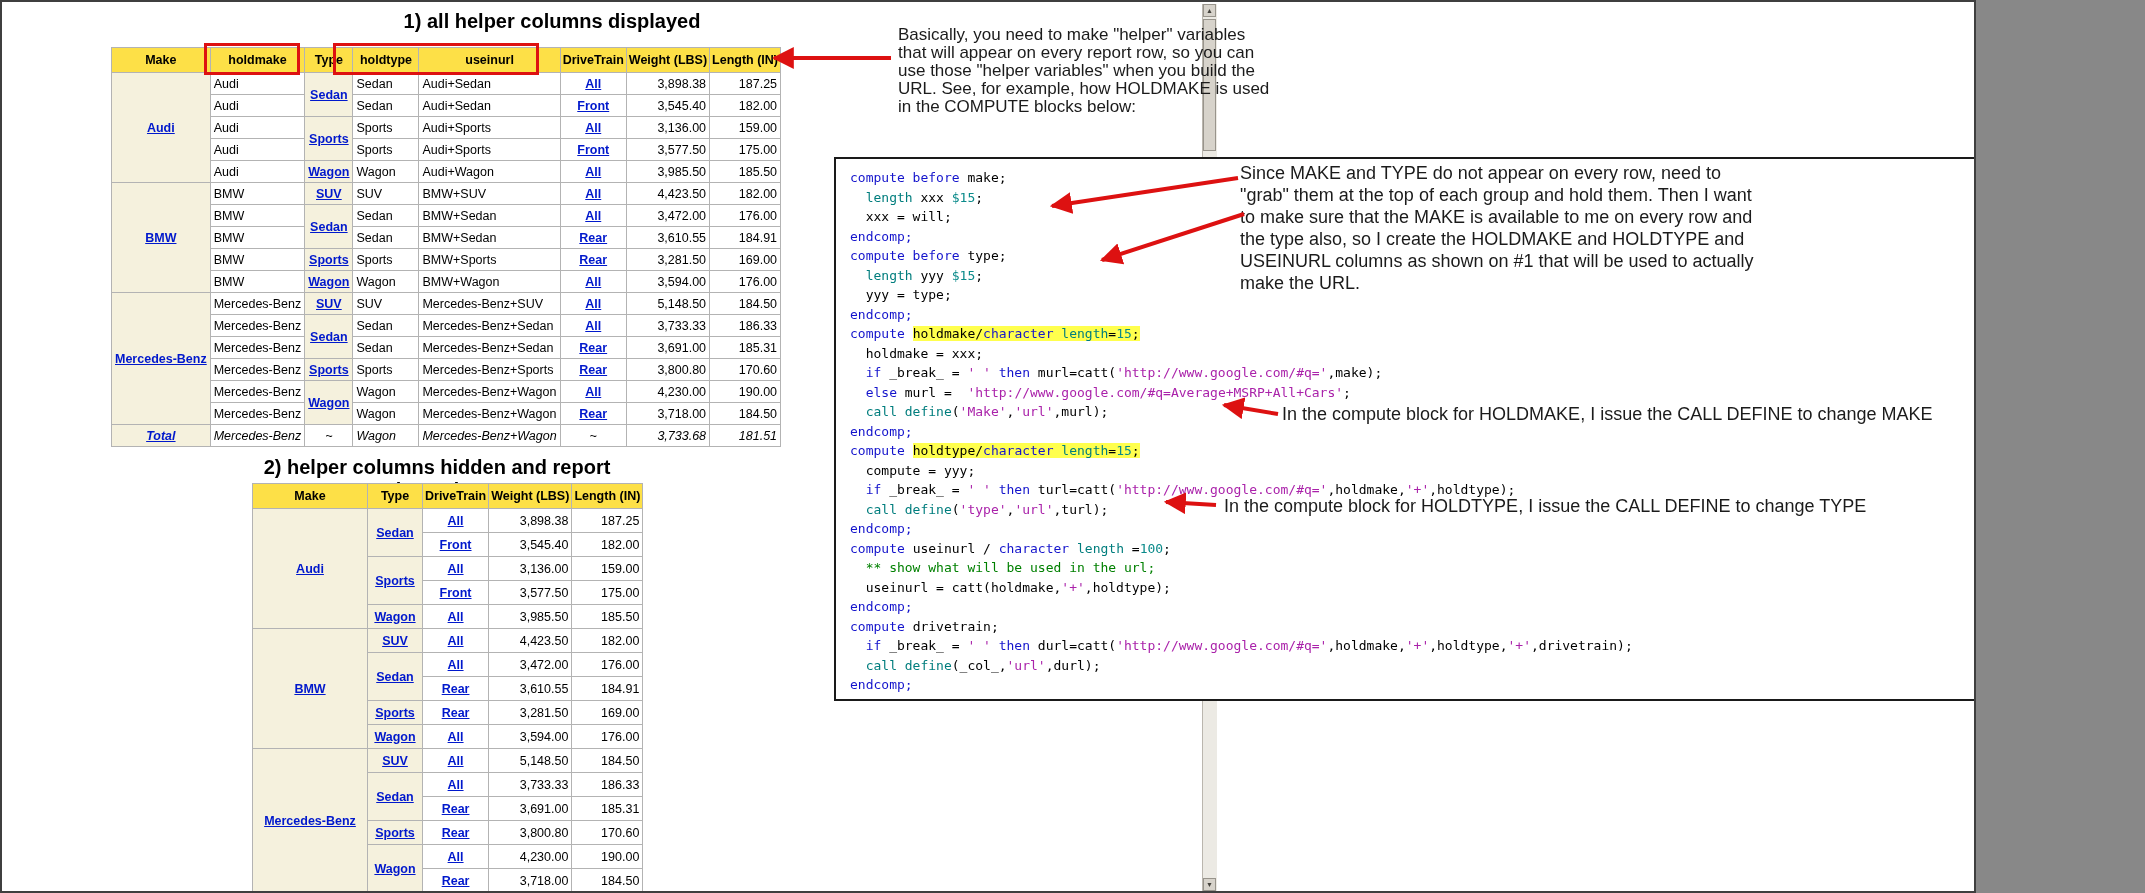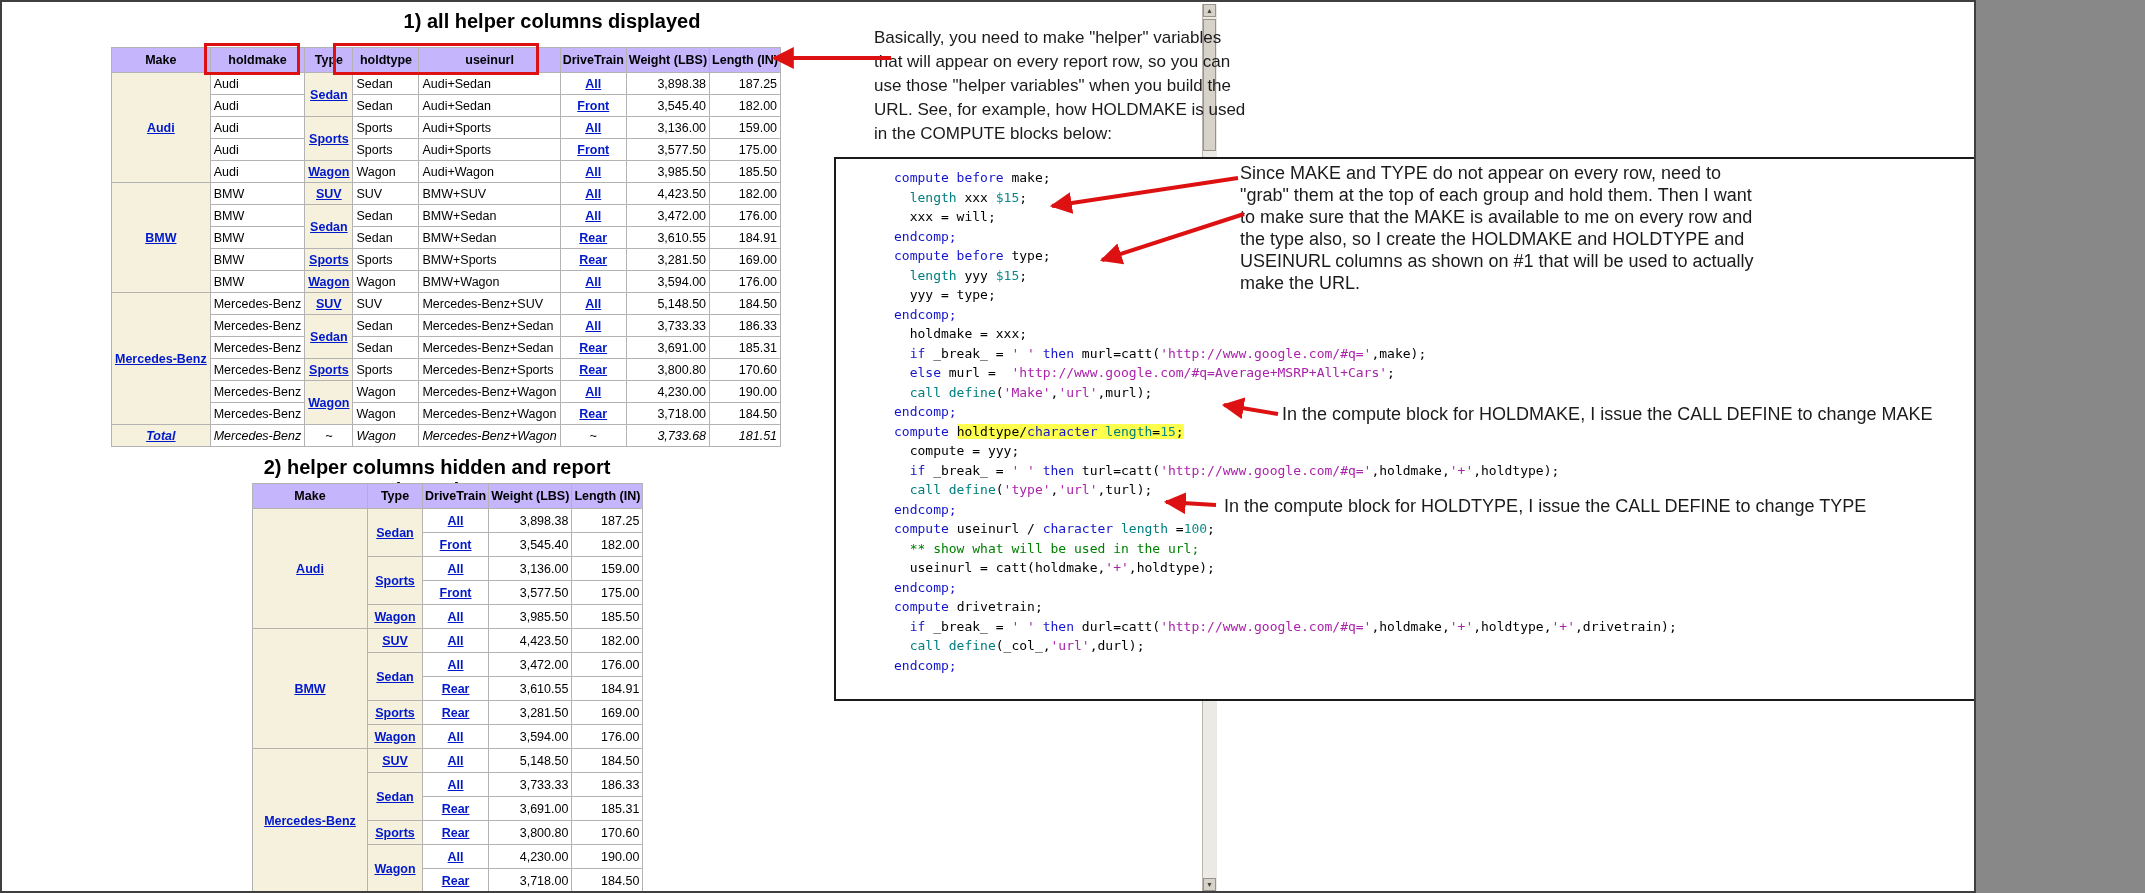--- a/index.html
+++ b/index.html
@@ -8,21 +8,21 @@
 
   
   .rpt-title{position:absolute;font-weight:bold;font-size:20px;color:#000;text-align:center;}
   .t1{left:300px;top:8px;width:500px;}
   .t2{left:248px;top:454px;width:374px;}
 
   
   table.sas{position:absolute;border-collapse:collapse;table-layout:fixed;background:#fff;border:1px solid #9fb0bc;}
   .tbl1{left:109px;top:45px;}
   .tbl2{left:250px;top:481px;}
-  table.sas th{background:#c4b5fd;color:#000;font-weight:bold;font-size:12.5px;text-align:center;
+  table.sas th{background:#fde047;color:#000;font-weight:bold;font-size:12.5px;text-align:center;
                border:1px solid #b3b3b3;height:24px;padding:0 2px;white-space:nowrap;overflow:hidden;}
   table.sas td{border:1px solid #b3b3b3;font-size:12.5px;color:#000;padding:0 3px;overflow:hidden;white-space:nowrap;vertical-align:middle;}
   .tbl1 td{height:21px;} .tbl2 td{height:23px;}
   .c-group{background:#f5f1dd;text-align:center;}
   .c-text{background:#fff;text-align:left;padding-left:5px;}
   .c-link{background:#fff;text-align:center;}
   .c-num{background:#fff;text-align:right;padding-right:6px;}
   .c-center{background:#fff;text-align:center;}
   .c-italic, .c-italic .lnk{font-style:italic;}
   .lnk{color:#0018cc;text-decoration:underline;font-weight:bold;cursor:pointer;}
@@ -36,29 +36,29 @@
   .scrollbar{position:absolute;left:1200px;top:2px;width:14px;height:887px;background:#eceae4;
              border-left:1px solid #bab6ae;z-index:1;}
   .sb-btn{position:absolute;left:0;width:13px;height:13px;background:#d7d3cb;border:1px solid #98948c;
           box-sizing:border-box;font-size:7px;line-height:11px;text-align:center;color:#44423c;}
   .sb-up{top:0;} .sb-down{bottom:0;}
   .sb-thumb{position:absolute;left:0;top:15px;width:13px;height:132px;background:#d7d3cb;
             border:1px solid #98948c;box-sizing:border-box;}
 
   
   .note{position:absolute;color:#1b1b1b;white-space:pre-line;z-index:4;}
-  .note-top{left:872px;top:24px;font-size:17px;line-height:24px;}
+  .note-top{left:896px;top:24px;font-size:17px;line-height:18px;}
   .note-a{left:1238px;top:160px;font-size:18px;line-height:22px;}
   .note-b{left:1280px;top:402px;font-size:18px;text-align:right;}
   .note-c{left:1222px;top:494px;font-size:18px;}
 
   
   .code-box{position:absolute;left:832px;top:155px;width:1306px;height:544px;background:#fff;
             border:2px solid #1a1a1a;box-sizing:border-box;z-index:2;}
-  .code{padding:9px 7px 0 14px;margin-left:44px;}
+  .code{padding:9px 7px 0 14px;}
   .code-line{height:19.5px;line-height:19.5px;white-space:pre;
              font-family:"DejaVu Sans Mono","Liberation Mono",monospace;font-size:13px;}
   .tok-kw{color:#1414cc;} .tok-fn{color:#007d7d;} .tok-num{color:#0a8a8a;}
   .tok-str{color:#aa22aa;} .tok-com{color:#008000;} .tok-tx{color:#000;}
   .tok-hl{background:#ffff4d;}
 
   
   svg.arrows{position:absolute;left:0;top:0;width:2145px;height:893px;z-index:5;pointer-events:none;}
 </style>
 </head>
@@ -387,20 +387,21 @@
   <div class="code-box">
     <div class="code" id="code">
         <div class="code-line"><span class="tok-kw">compute before </span><span class="tok-tx">make;</span></div>
         <div class="code-line"><span class="tok-tx">  </span><span class="tok-fn">length</span><span class="tok-tx"> xxx </span><span class="tok-num">$15</span><span class="tok-tx">;</span></div>
         <div class="code-line"><span class="tok-tx">  xxx = will;</span></div>
         <div class="code-line"><span class="tok-kw">endcomp;</span></div>
         <div class="code-line"><span class="tok-kw">compute before </span><span class="tok-tx">type;</span></div>
         <div class="code-line"><span class="tok-tx">  </span><span class="tok-fn">length</span><span class="tok-tx"> yyy </span><span class="tok-num">$15</span><span class="tok-tx">;</span></div>
         <div class="code-line"><span class="tok-tx">  yyy = type;</span></div>
         <div class="code-line"><span class="tok-kw">endcomp;</span></div>
+        <div class="code-line"><span class="tok-kw">compute </span><span class="tok-tx tok-hl">holdmake/</span><span class="tok-kw tok-hl">character </span><span class="tok-fn tok-hl">length</span><span class="tok-tx tok-hl">=</span><span class="tok-num tok-hl">15</span><span class="tok-tx tok-hl">;</span></div>
         <div class="code-line"><span class="tok-tx">  holdmake = xxx;</span></div>
         <div class="code-line"><span class="tok-tx">  </span><span class="tok-kw">if</span><span class="tok-tx"> _break_ = </span><span class="tok-str">' '</span><span class="tok-tx"> </span><span class="tok-kw">then</span><span class="tok-tx"> murl=catt(</span><span class="tok-str">'http://www.google.com/#q='</span><span class="tok-tx">,make);</span></div>
         <div class="code-line"><span class="tok-tx">  </span><span class="tok-kw">else</span><span class="tok-tx"> murl =  </span><span class="tok-str">'http://www.google.com/#q=Average+MSRP+All+Cars'</span><span class="tok-tx">;</span></div>
         <div class="code-line"><span class="tok-tx">  </span><span class="tok-fn">call define</span><span class="tok-tx">(</span><span class="tok-str">'Make'</span><span class="tok-tx">,</span><span class="tok-str">'url'</span><span class="tok-tx">,murl);</span></div>
         <div class="code-line"><span class="tok-kw">endcomp;</span></div>
         <div class="code-line"><span class="tok-kw">compute </span><span class="tok-tx tok-hl">holdtype/</span><span class="tok-kw tok-hl">character </span><span class="tok-fn tok-hl">length</span><span class="tok-tx tok-hl">=</span><span class="tok-num tok-hl">15</span><span class="tok-tx tok-hl">;</span></div>
         <div class="code-line"><span class="tok-tx">  compute = yyy;</span></div>
         <div class="code-line"><span class="tok-tx">  </span><span class="tok-kw">if</span><span class="tok-tx"> _break_ = </span><span class="tok-str">' '</span><span class="tok-tx"> </span><span class="tok-kw">then</span><span class="tok-tx"> turl=catt(</span><span class="tok-str">'http://www.google.com/#q='</span><span class="tok-tx">,holdmake,</span><span class="tok-str">'+'</span><span class="tok-tx">,holdtype);</span></div>
         <div class="code-line"><span class="tok-tx">  </span><span class="tok-fn">call define</span><span class="tok-tx">(</span><span class="tok-str">'type'</span><span class="tok-tx">,</span><span class="tok-str">'url'</span><span class="tok-tx">,turl);</span></div>
         <div class="code-line"><span class="tok-kw">endcomp;</span></div>

